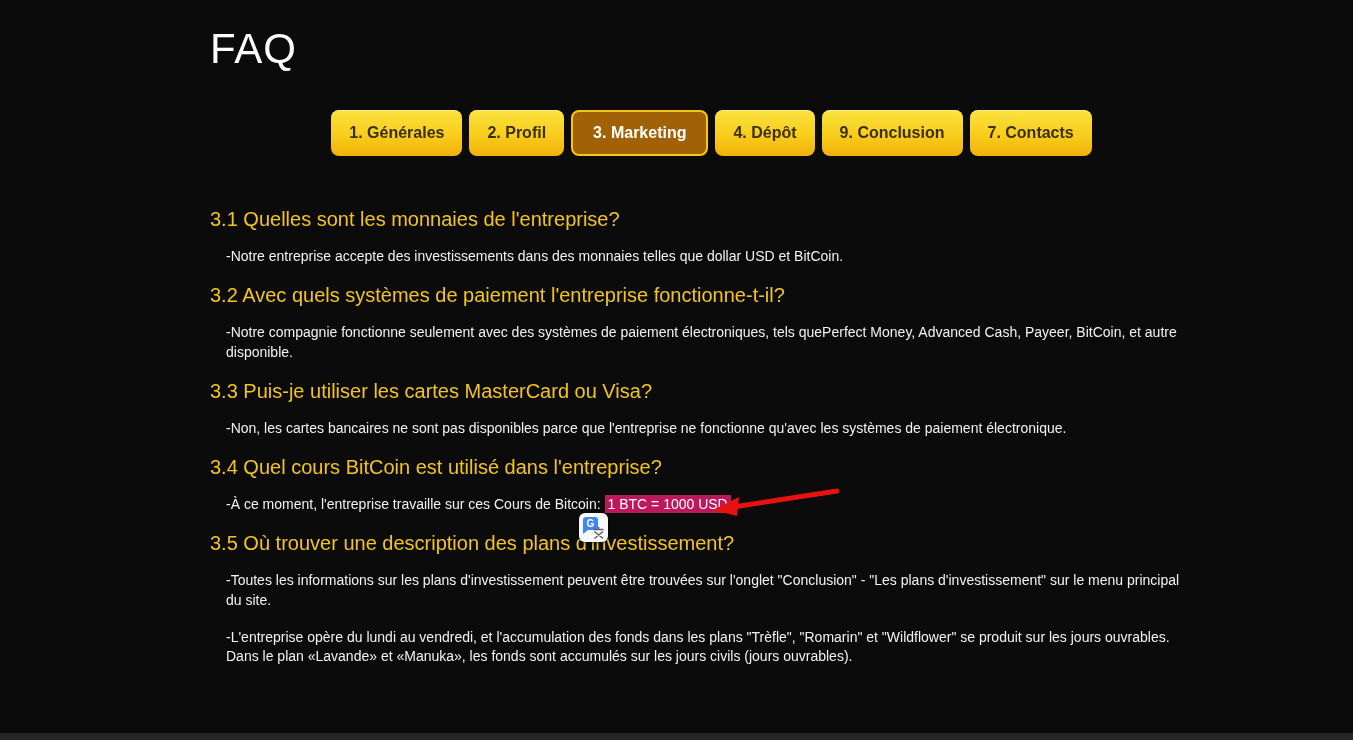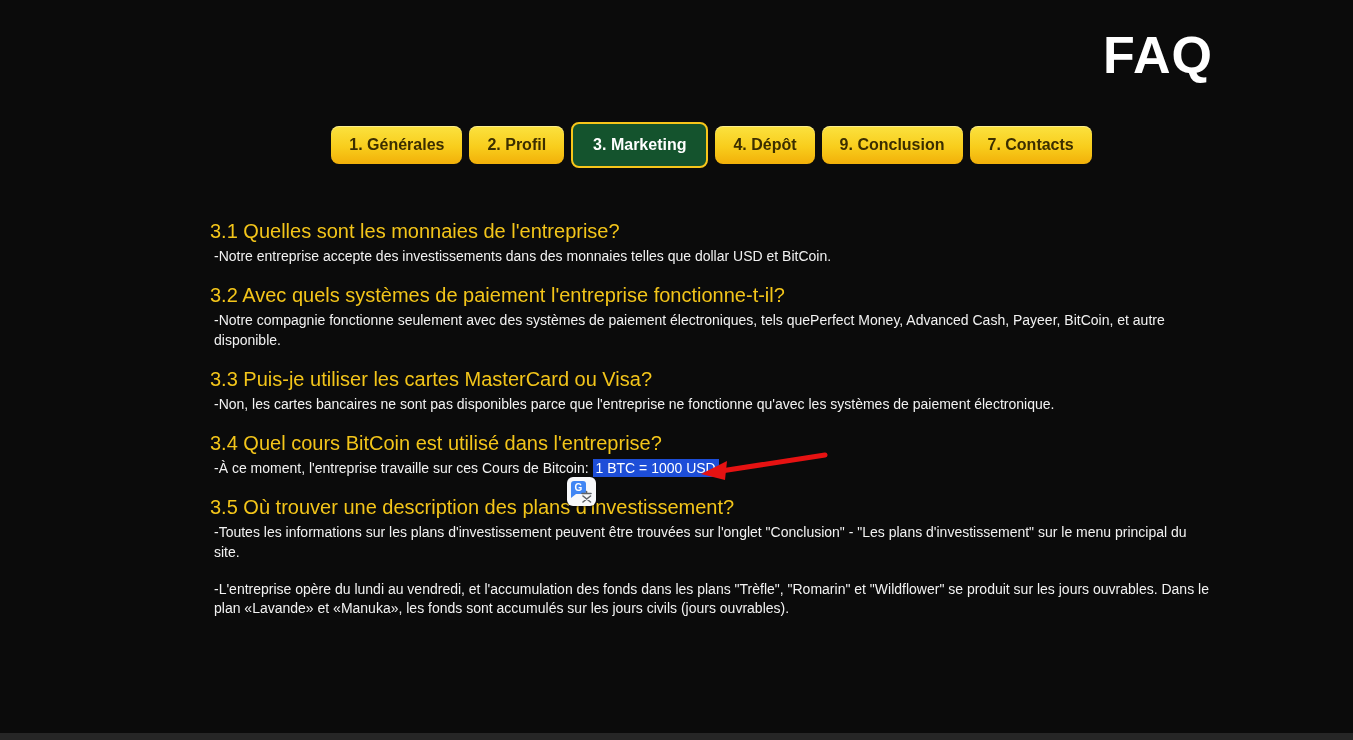--- a/index.html
+++ b/index.html
@@ -10,74 +10,73 @@
     overflow: hidden;
     font-family: "Liberation Sans", "DejaVu Sans", sans-serif;
   }
   .main {
     width: 1003px;
     margin-left: 210px;
   }
   .page-title {
     margin: 0;
     padding-top: 24px;
-    text-align: right;
+    text-align: left;
     color: #ffffff;
-    font-size: 52px;
-    font-weight: bold;
+    font-size: 42px;
+    font-weight: normal;
     letter-spacing: 1px;
     line-height: 1.2;
   }
   .tabs {
     margin-top: 36px;
     display: flex;
     justify-content: center;
-    align-items: center;
     gap: 7px;
   }
   .tab {
     border: none;
     border-radius: 8px;
     padding: 10px 18px;
     font-family: "Liberation Sans", sans-serif;
     font-size: 16px;
     font-weight: bold;
     color: #3b2e00;
     background: linear-gradient(180deg, #fbe23f 0%, #f8cd1c 55%, #f2b009 100%);
     box-shadow: inset 0 1px 0 rgba(255,255,255,0.4);
     cursor: pointer;
     white-space: nowrap;
   }
   .tab.active {
-    background: #14532d;
+    background: #a16207;
     color: #ffffff;
     border: 2px solid #f7c61a;
     padding: 12px 20px;
     box-shadow: none;
   }
   .faq {
     margin-top: 52px;
   }
   .faq-item { margin-bottom: 17px; }
   .faq-question {
     margin: 0 0 4px 0;
     color: #f3c51a;
     font-size: 20px;
     font-weight: normal;
     line-height: 1.15;
   }
   .faq-answer {
-    margin: 4px;
+    margin: 16px;
     color: #f2f2f2;
     font-size: 14px;
     line-height: 1.42;
     position: relative;
   }
   .highlight {
-    background: #1d4ed8;
+    background: #be185d;
     color: #ffffff;
     padding: 1px 3px;
   }
   
   .arrow-svg {
     position: absolute;
     left: 483px;
     top: -8px;
     width: 134px;
     height: 30px;

